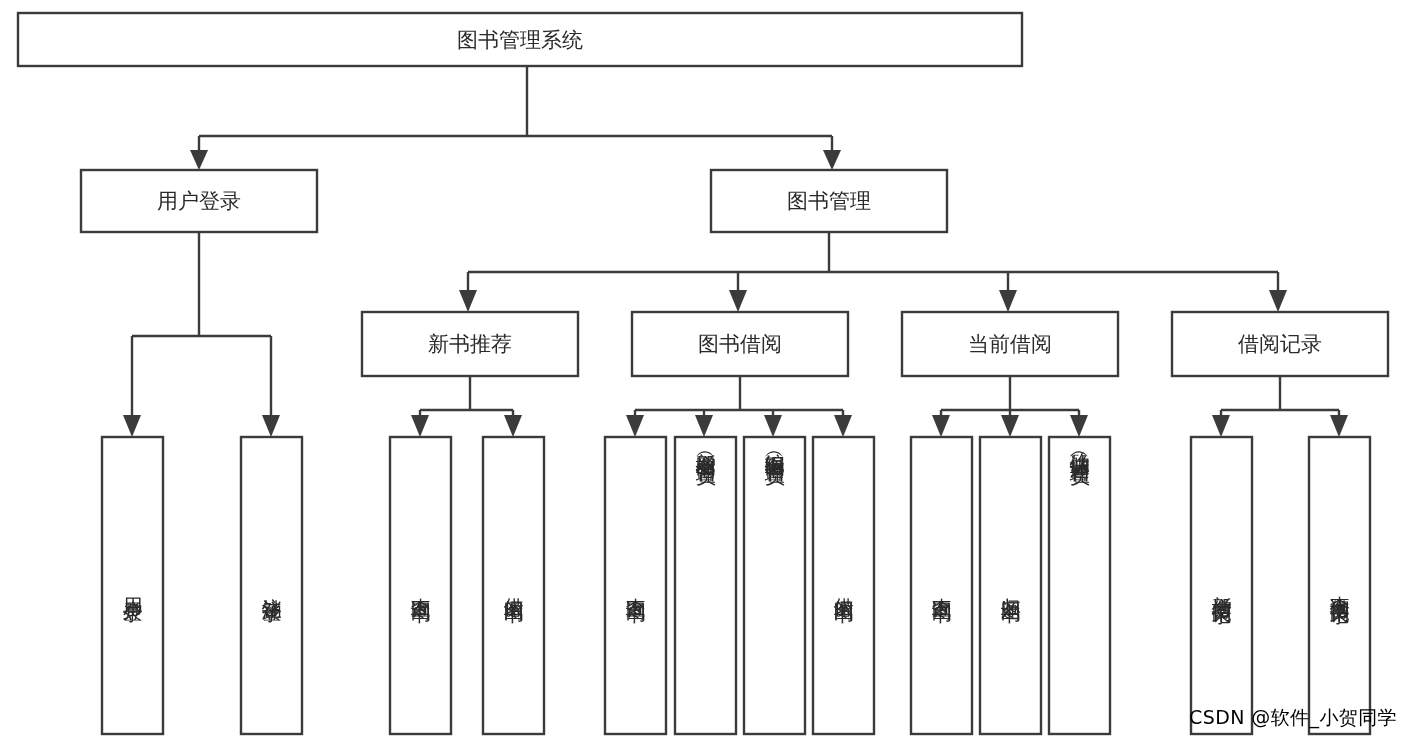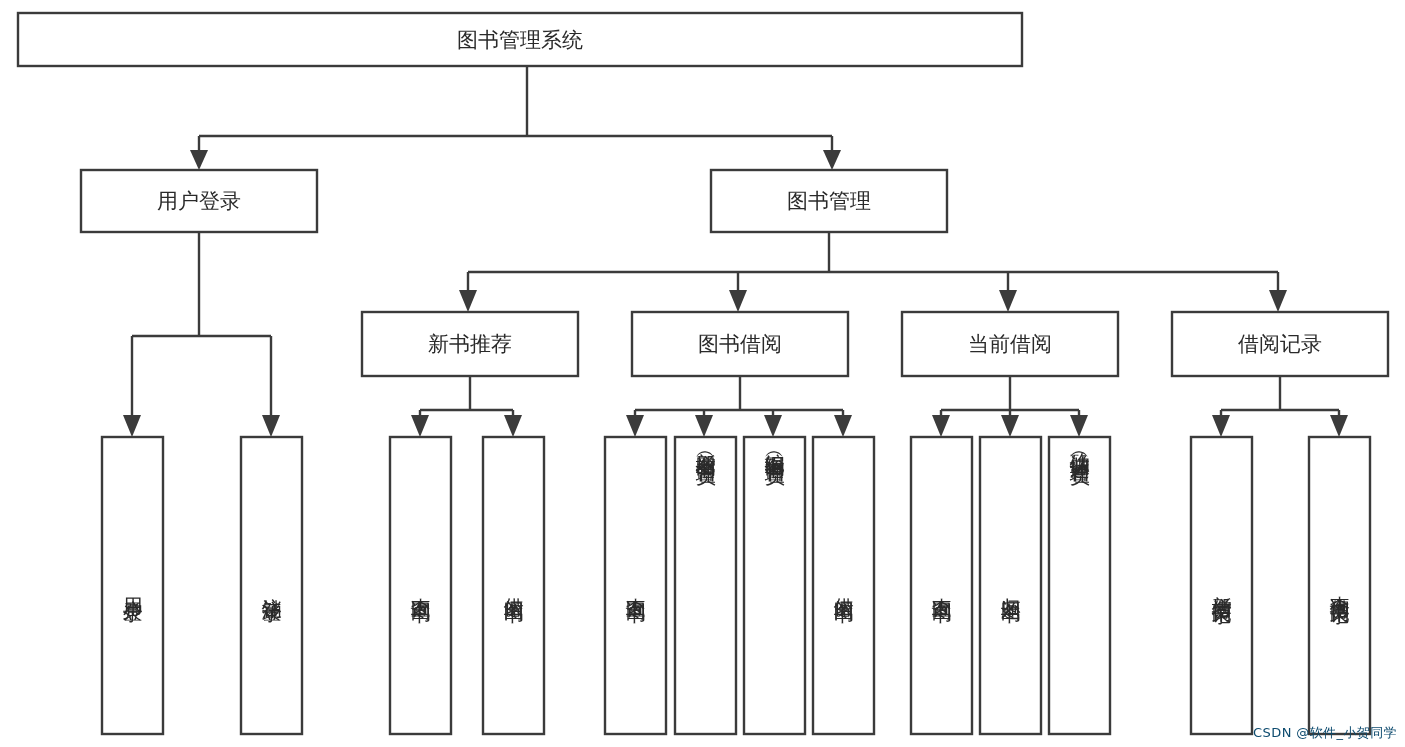--- a/index.html
+++ b/index.html
@@ -69,24 +69,24 @@
     font-size: 20px;
     line-height: 1.18;
     letter-spacing: 2px;
     color: #2a2a2a;
     white-space: nowrap;
     text-align: center;
   }
   .watermark {
     position: absolute;
     right: 8px;
-    bottom: 4px;
-    font-family: "DejaVu Sans", "Liberation Sans", sans-serif;
-    font-size: 13px;
-    color: #0c4a6e;
+    bottom: 15px;
+    font-family: "DejaVu Sans", "Liberation Sans", sans-serif;
+    font-size: 19px;
+    color: #000000;
     letter-spacing: 0.4px;
     user-select: none;
     white-space: nowrap;
   }
 </style>
 </head>
 <body>
 
 <div id="diagram-root">
 

